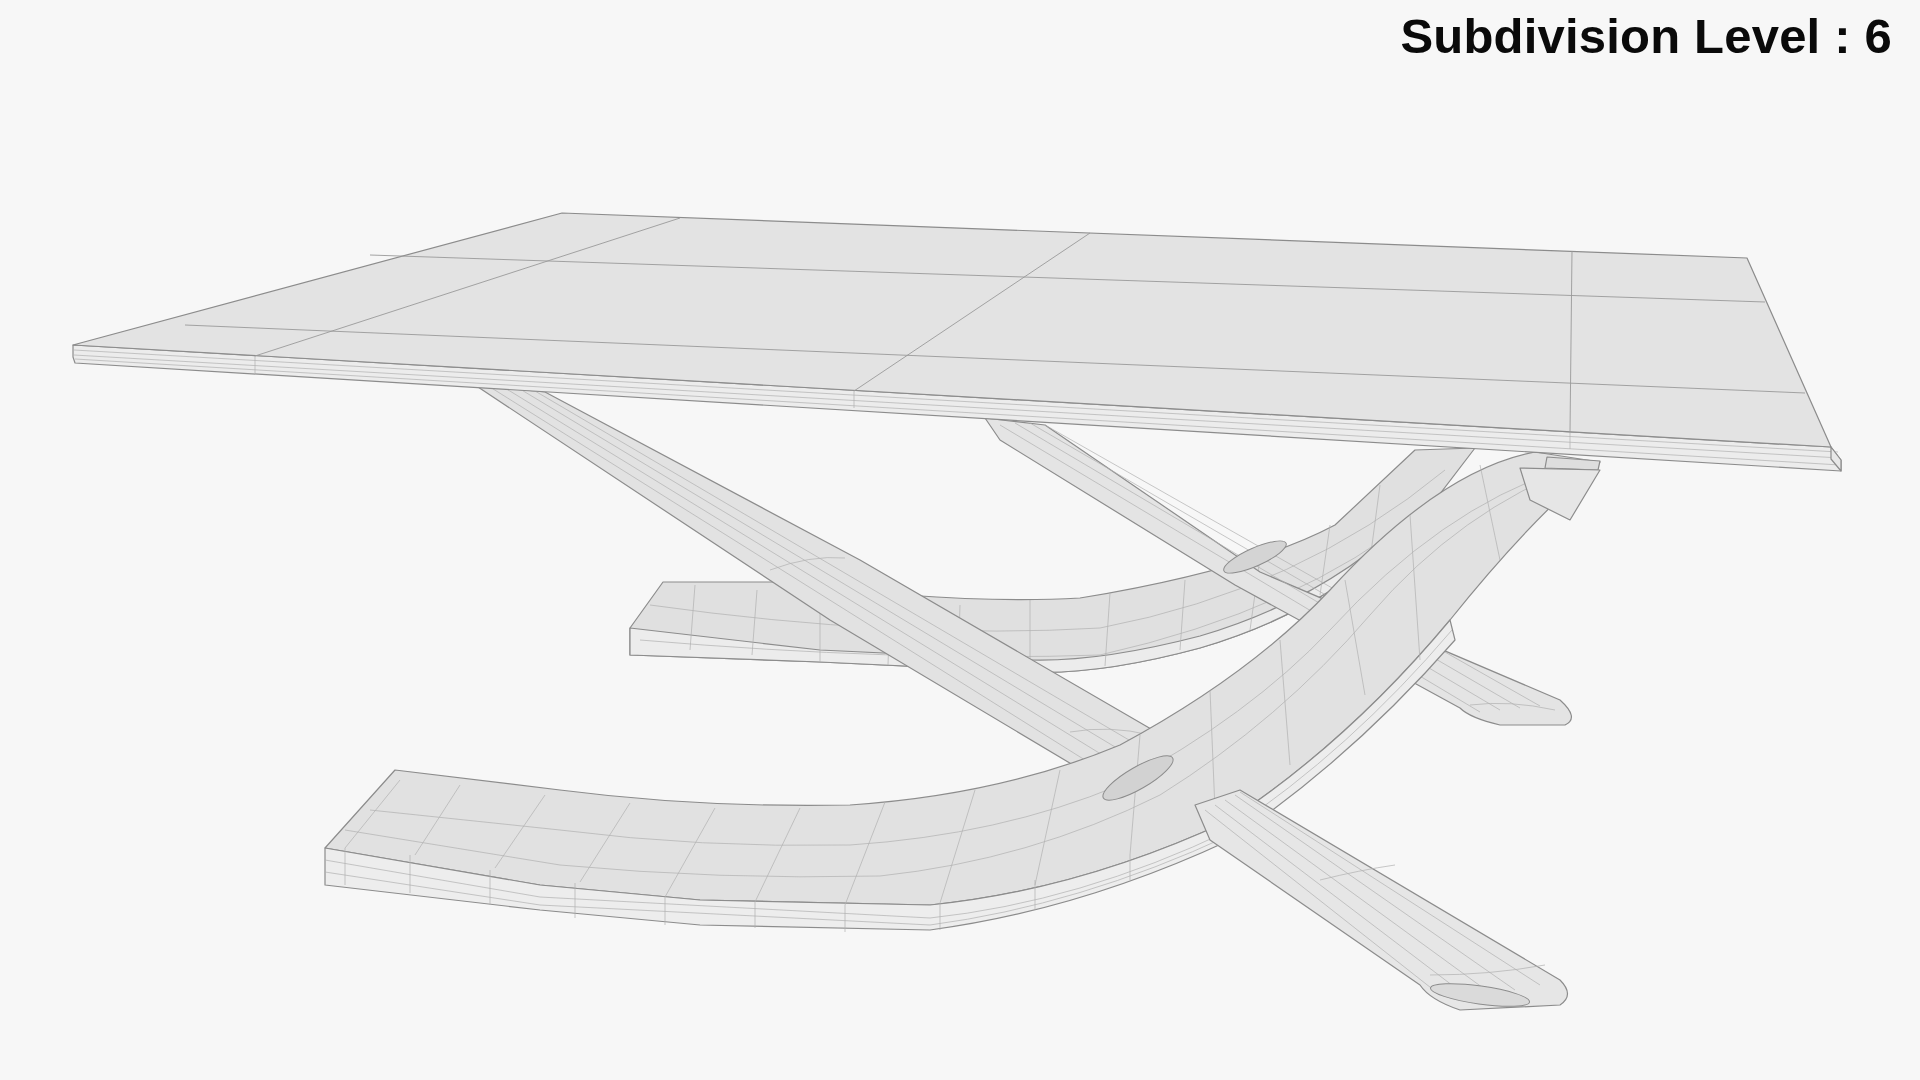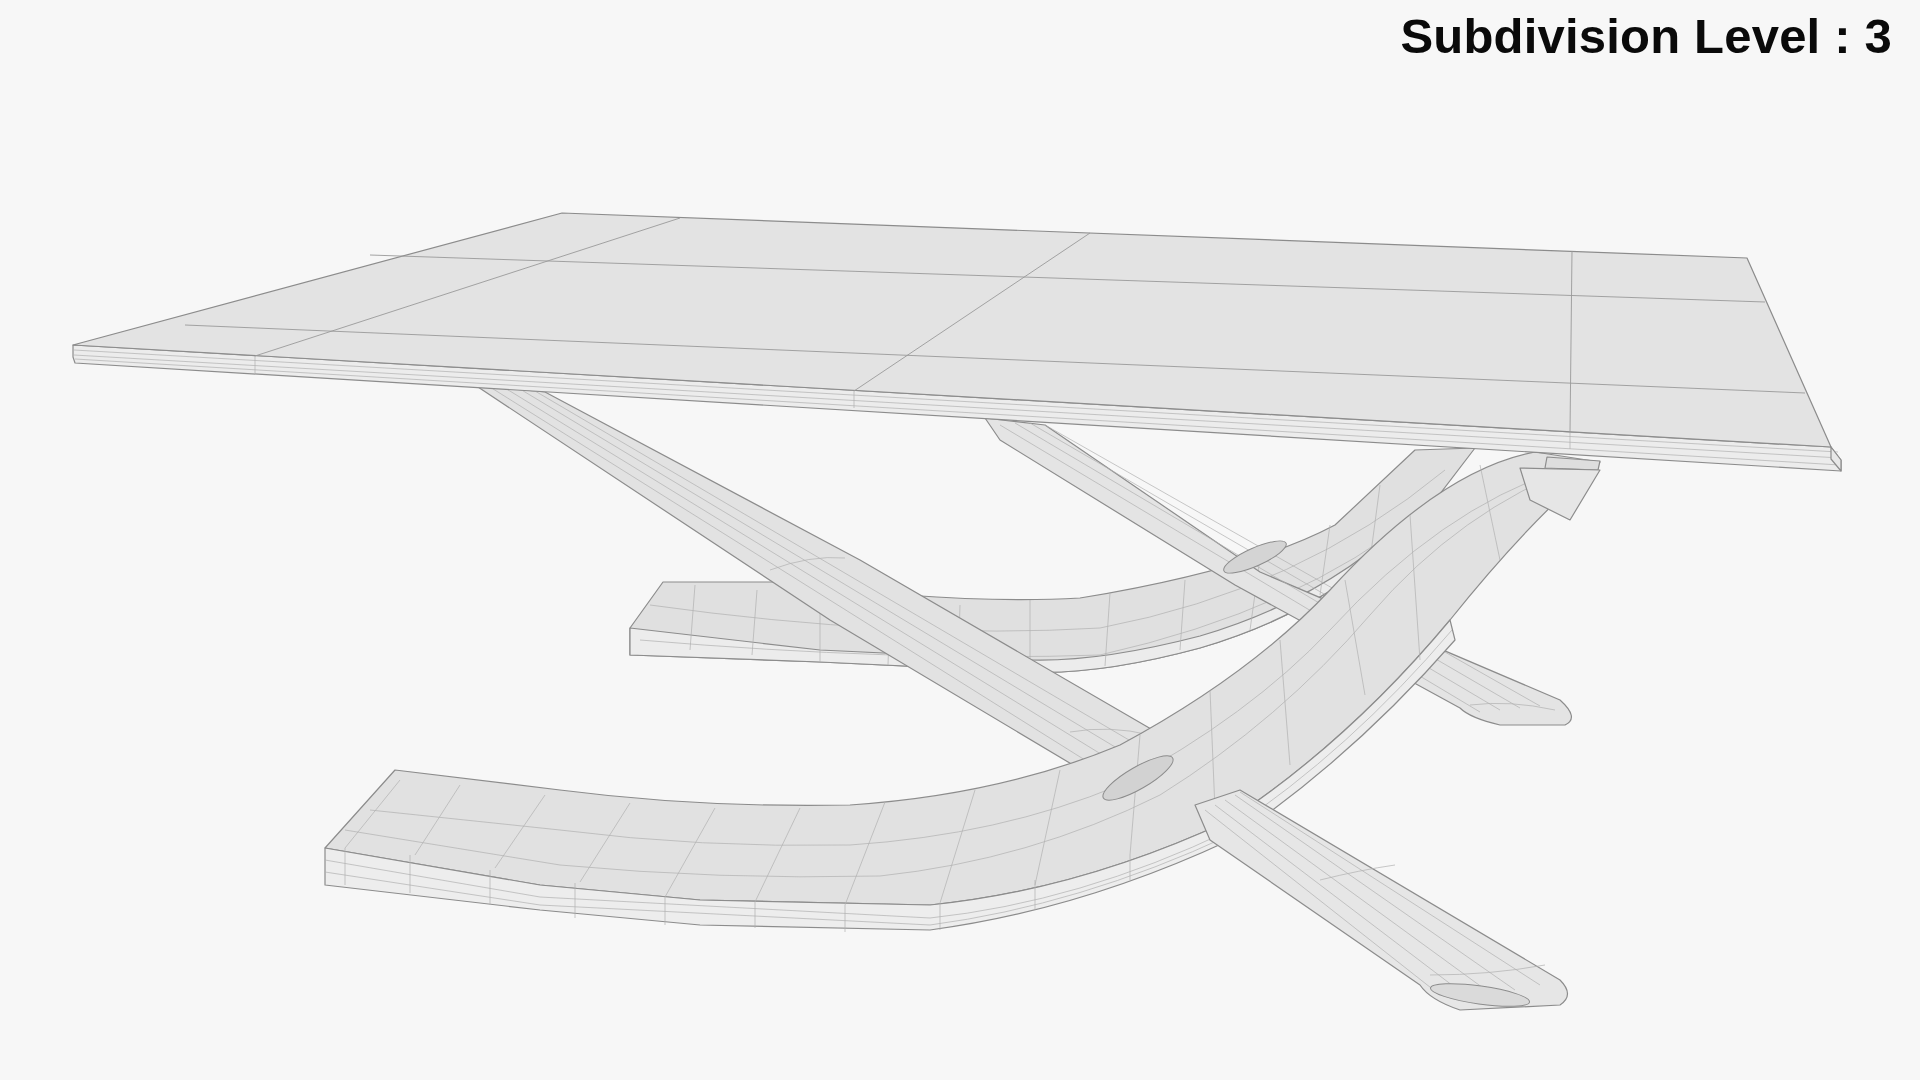--- a/index.html
+++ b/index.html
@@ -6,21 +6,21 @@
   body { width:1920px; height:1080px; background:#f7f7f7; overflow:hidden; position:relative; font-family:"Liberation Sans", sans-serif; }
   .title { position:absolute; right:28px; top:8px; font-size:49px; font-weight:bold; color:#0a0a0a; letter-spacing:0.2px; font-family:"Liberation Sans", sans-serif; }
   svg.scene { position:absolute; left:0; top:0; }
   .face { stroke:#8c8c8c; stroke-width:1.2; stroke-linejoin:round; }
   .wire { stroke:#9a9a9a; stroke-width:0.9; fill:none; }
   .wire-lite { stroke:#b0b0b0; stroke-width:0.7; fill:none; }
 </style>
 </head>
 <body>
 
-<div class="title">Subdivision Level : 3</div>
+<div class="title">Subdivision Level : 6</div>
 
 <svg class="scene" width="1920" height="1080" viewBox="0 0 1920 1080" xmlns="http://www.w3.org/2000/svg">
 
   <g>
 
     <path class="face" fill="#e0e0e0" d="M663,582 L780,582 Q960,605 1080,598 Q1250,570 1335,525 L1415,450 L1475,448 L1420,520 Q1330,610 1200,648 Q1100,675 1030,672 L820,662 L630,655 L630,628 Z"></path>
 
     <path class="face" fill="#ececec" d="M630,628 L820,650 L1030,660 Q1100,662 1200,636 Q1330,598 1420,508 L1420,520 Q1330,610 1200,648 Q1100,675 1030,672 L820,662 L630,655 Z"></path>
     <g class="wire-lite">
       <path d="M695,585 L690,650"></path>

